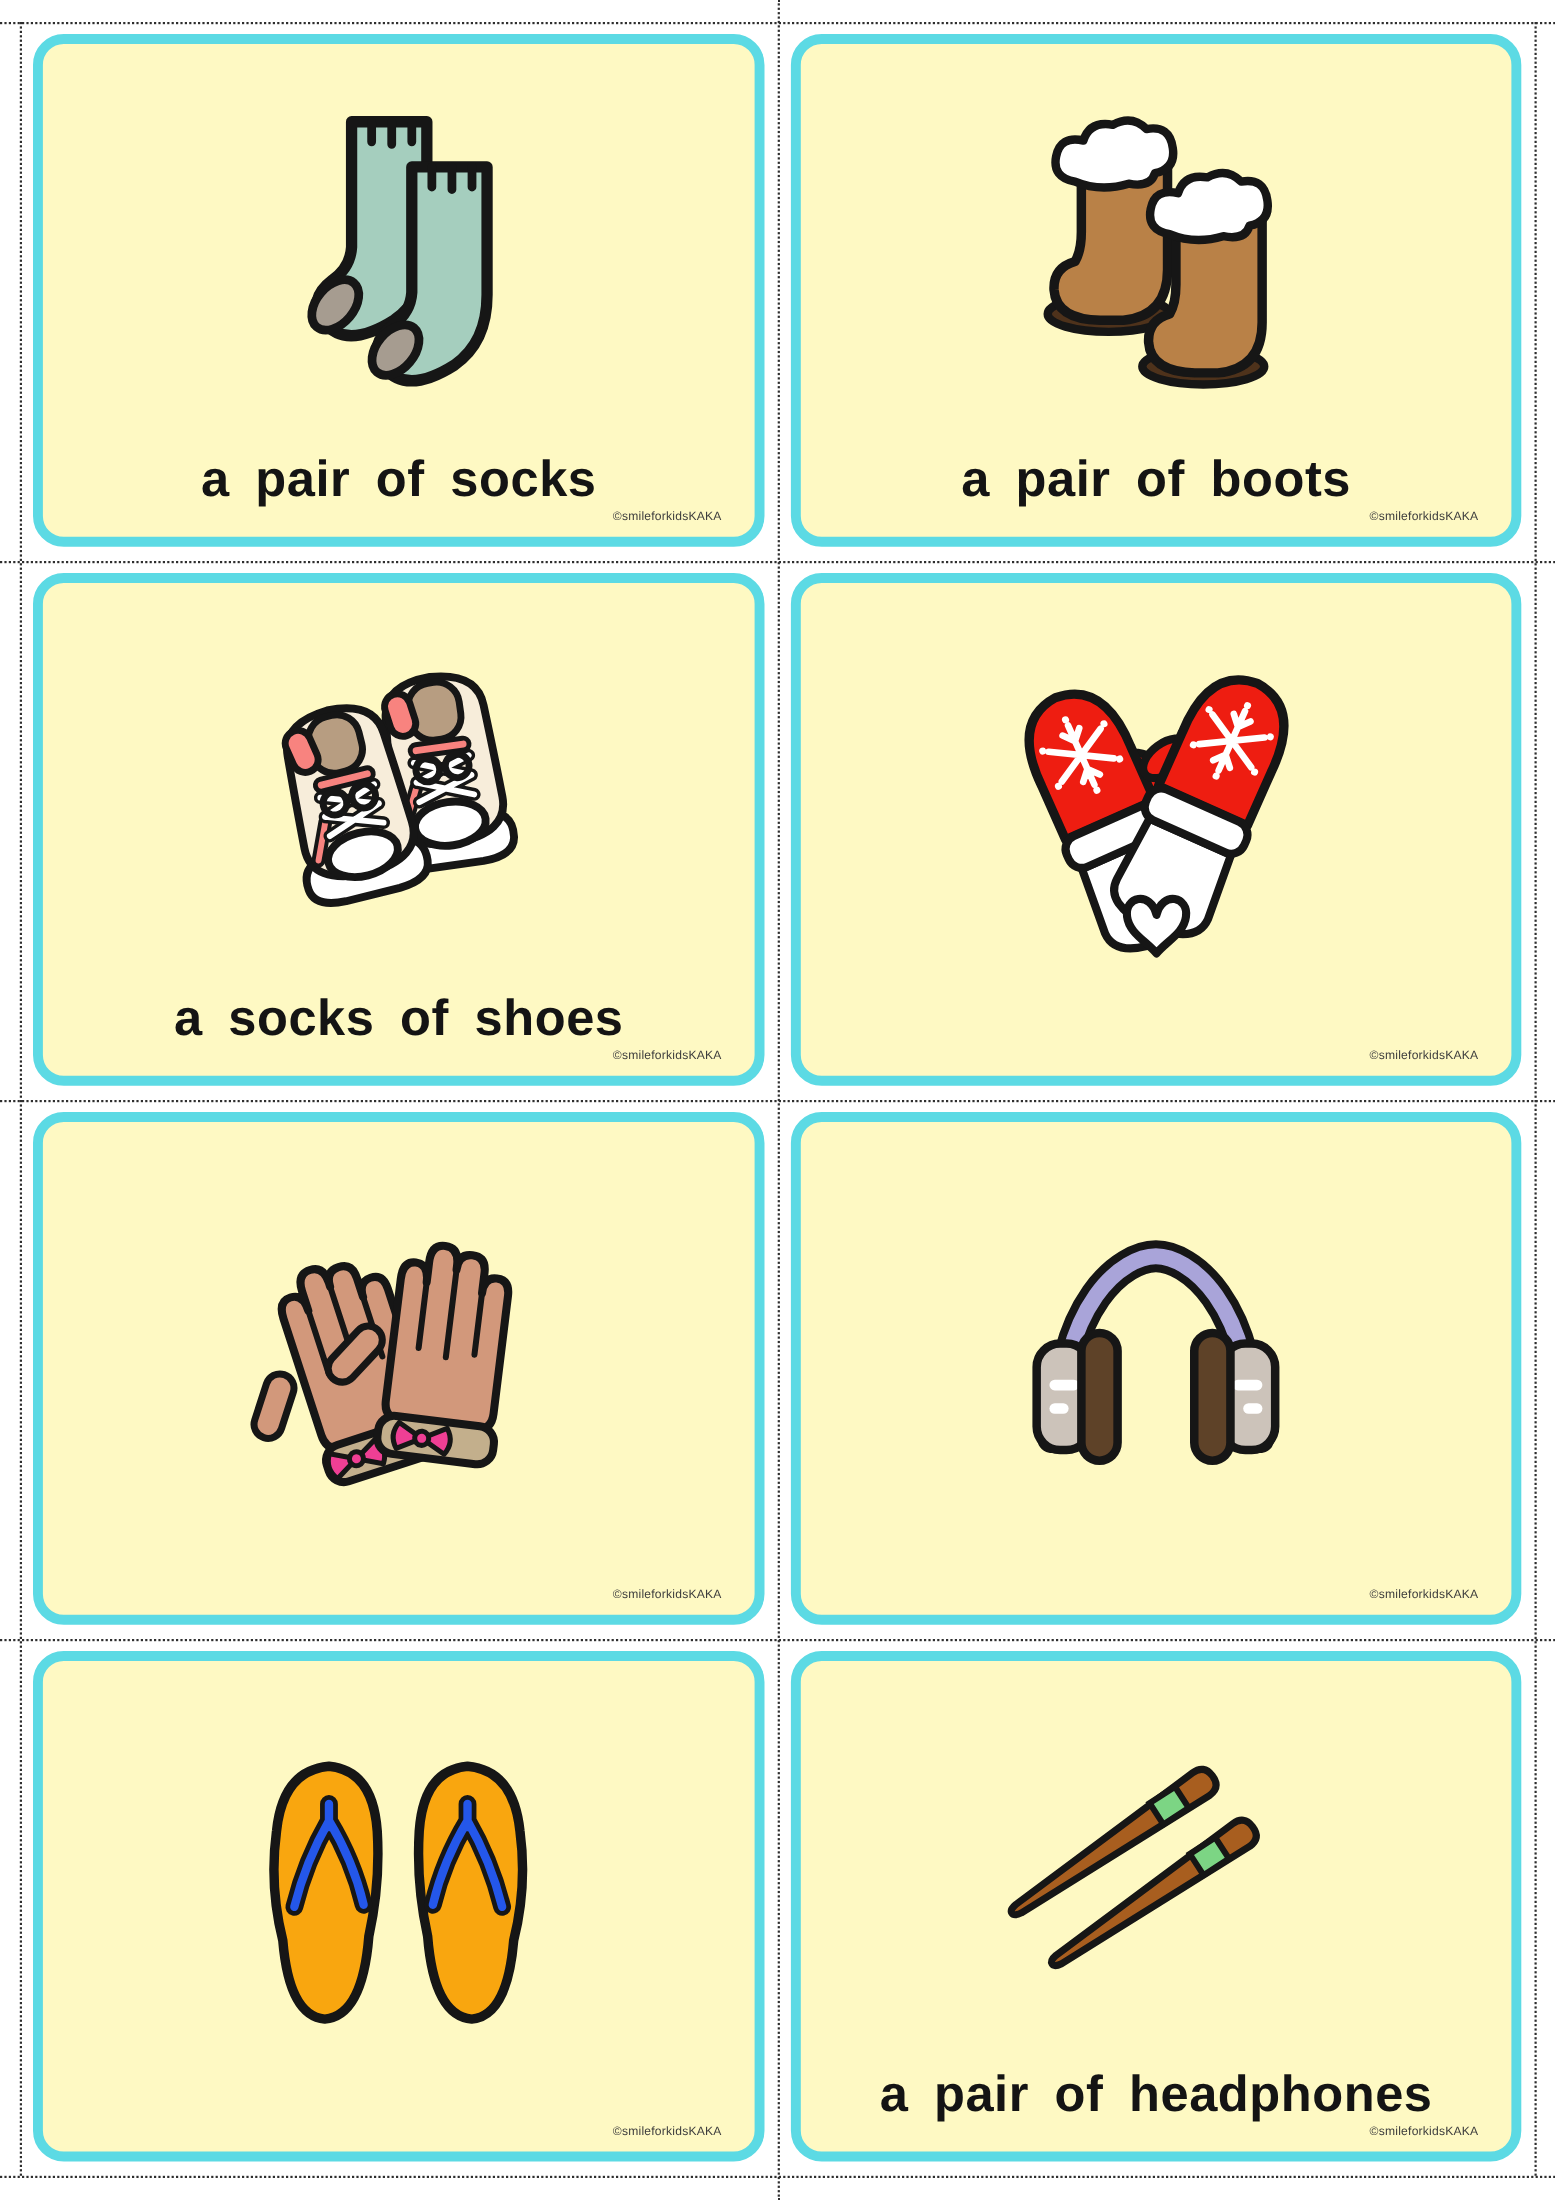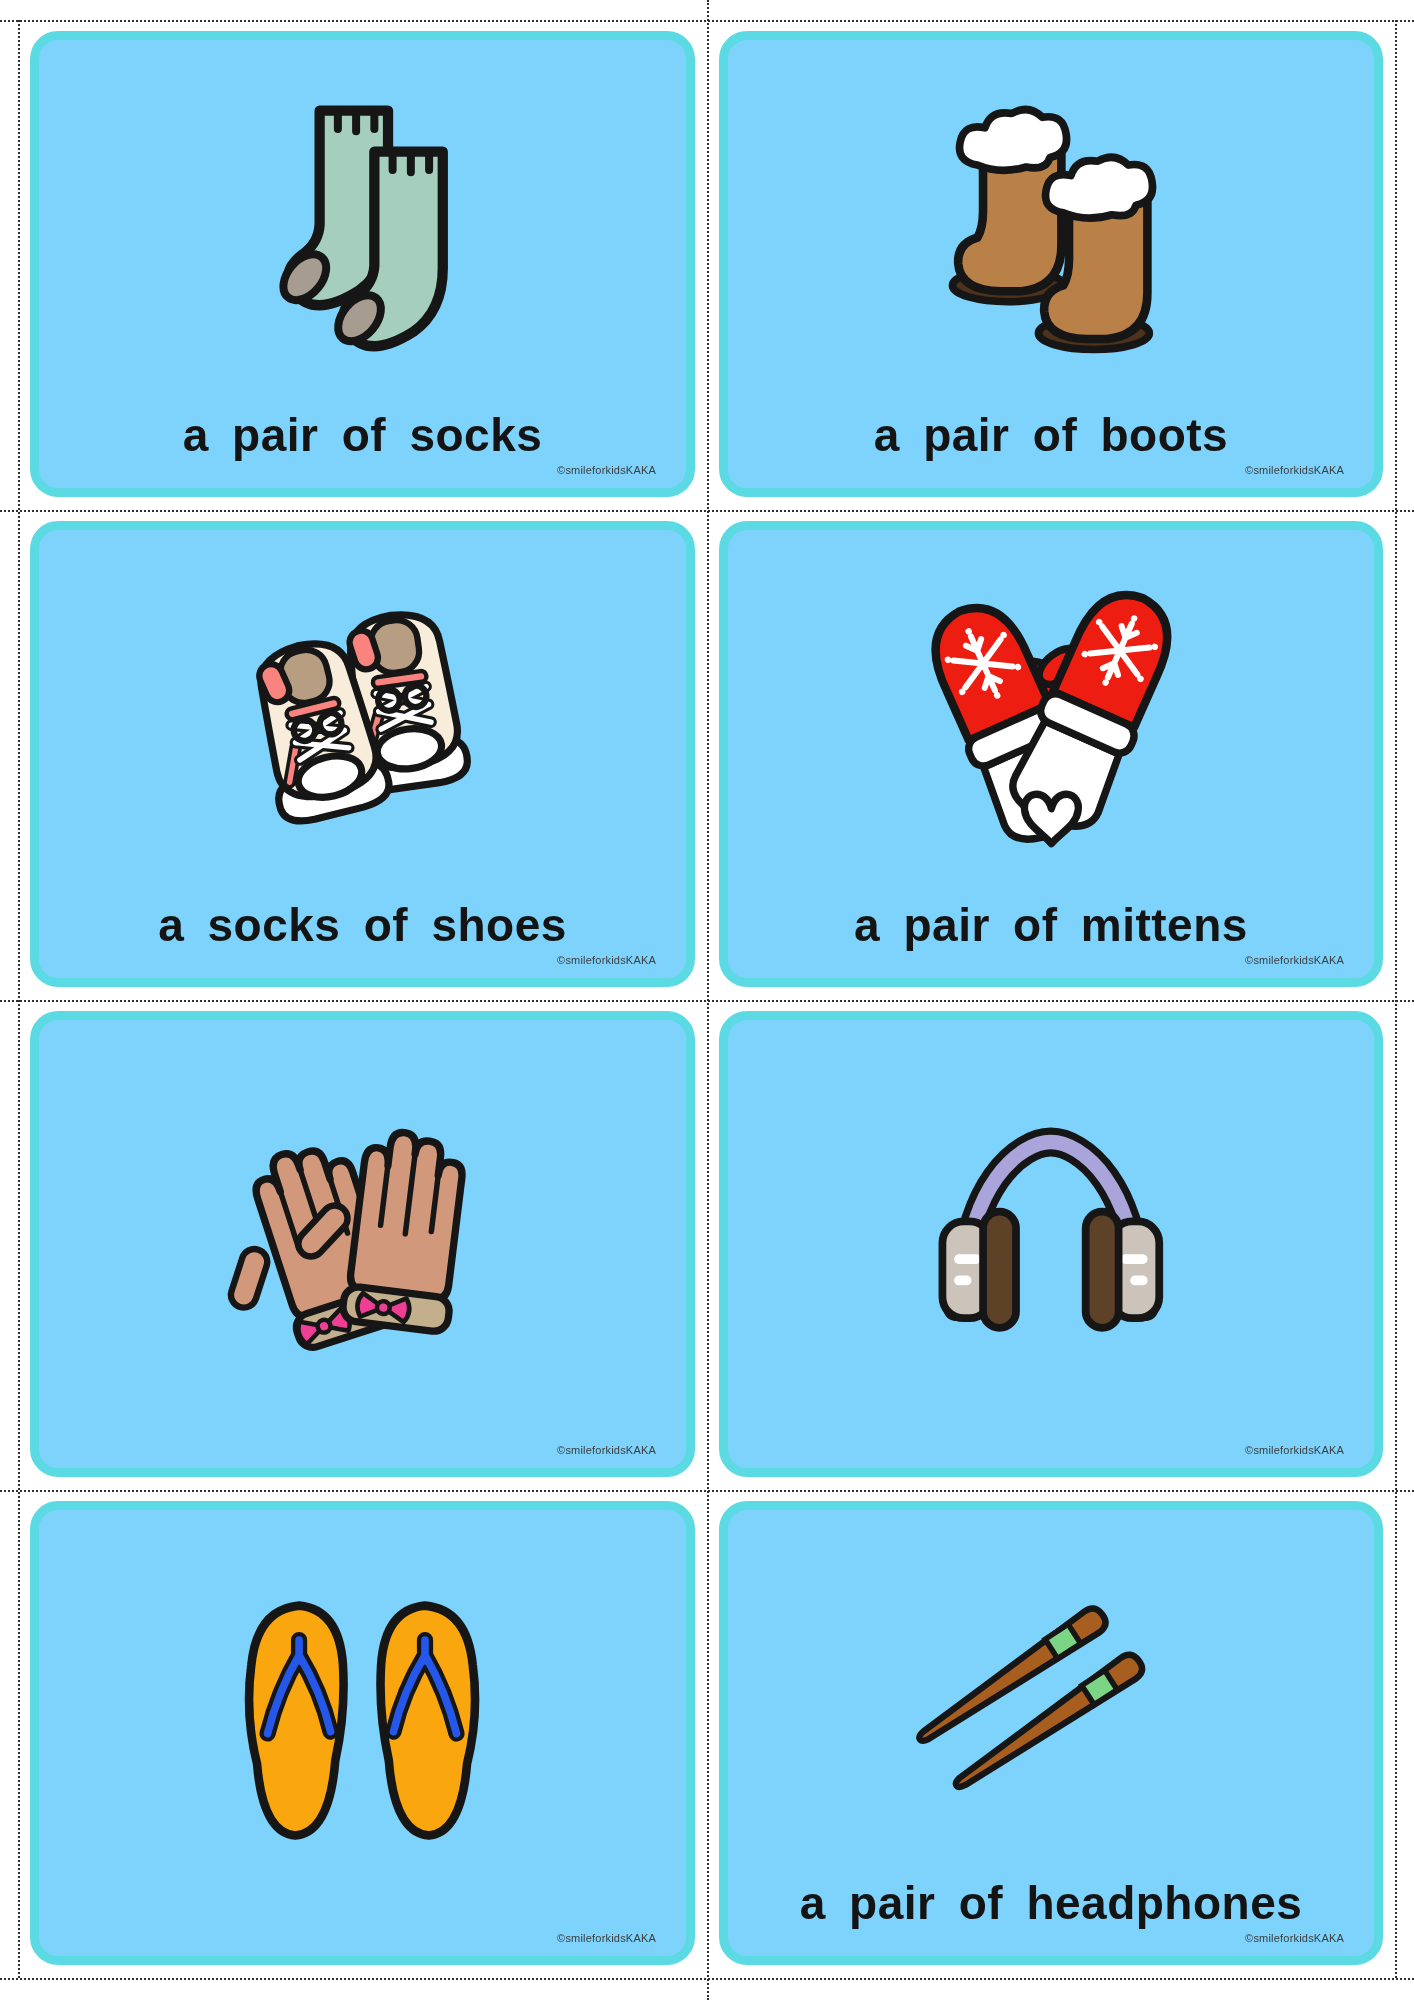--- a/index.html
+++ b/index.html
@@ -9,21 +9,21 @@
   }
   .cut-h{position:absolute;left:0;width:1414px;height:0;border-top:2px dotted #2e2e2e;}
   .cut-v{position:absolute;width:0;border-left:2px dotted #2e2e2e;}
   .sheet{
     position:absolute;left:18px;top:20px;width:1377px;height:1958px;
     display:grid;grid-template-columns:689px 688px;grid-template-rows:490px 490px 490px 488px;
   }
   .cell{display:flex;}
   .card{
     flex:1;margin:11px 12px 13px;border:9px solid #5cdae4;border-radius:28px;
-    background:#7dd3fc;display:flex;flex-direction:column;align-items:center;
+    background:#fef9c3;display:flex;flex-direction:column;align-items:center;
   }
   .art{flex:1;width:100%;display:flex;align-items:center;justify-content:center;padding-top:10px;}
   .caption{
     font-size:46px;font-weight:700;color:#141414;line-height:1;
     letter-spacing:0.5px;word-spacing:10px;white-space:nowrap;
   }
   .watermark{
     align-self:flex-end;font-size:11px;color:#3d3d3d;font-weight:400;
     margin:6px 30px 12px 0;letter-spacing:0.2px;
   }
@@ -156,21 +156,20 @@
                   <circle cx="33" cy="17" r="3.5" fill="#ffffff" stroke="none"></circle>
                   <circle cx="33" cy="-21" r="3.5" fill="#ffffff" stroke="none"></circle>
                   <circle cx="-33" cy="17" r="3.5" fill="#ffffff" stroke="none"></circle>
                 </g>
                 <rect x="-53" y="40" width="106" height="33" rx="14" fill="#ffffff" stroke="#161616" stroke-width="8"></rect>
               </g>
             </g>
             <path transform="translate(150,234)" d="M0,16 C-6,-8 -32,-2 -29,18 C-27,34 -10,42 0,54 C10,42 27,34 29,18 C32,-2 6,-8 0,16 Z" fill="#ffffff" stroke="#161616" stroke-width="8" stroke-linejoin="round"></path>
           </svg>
         </div>
-        <div class="caption">a pair of mittens</div>
         <div class="watermark">©smileforkidsKAKA</div>
       </div>
     </div>
 
     <div class="cell">
       <div class="card">
         <div class="art">
           <svg height="274" viewBox="0 0 300 300">
             <g transform="translate(104,150) rotate(-18)">
               <rect x="-88" y="-6" width="28" height="66" rx="14" transform="rotate(36 -74 0)" fill="#d2987b" stroke="#161616" stroke-width="7"></rect>

